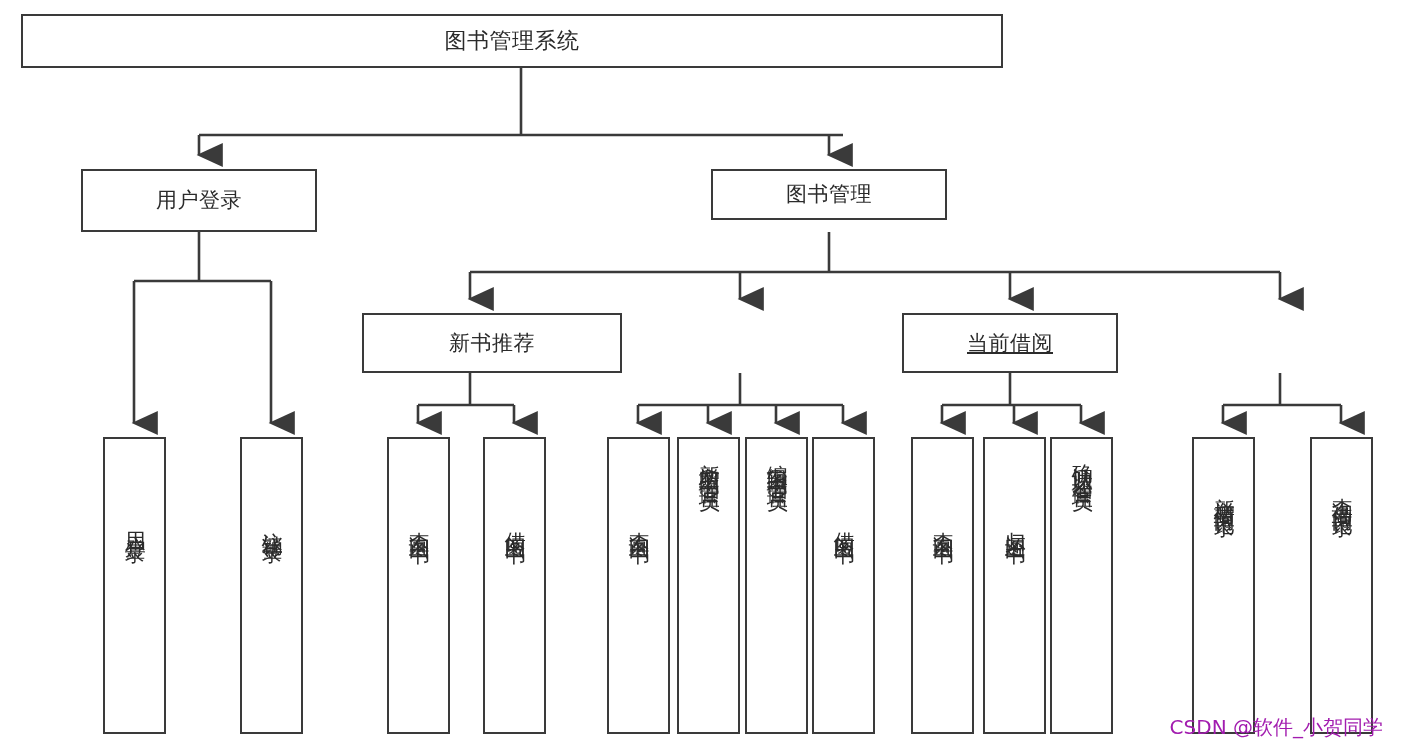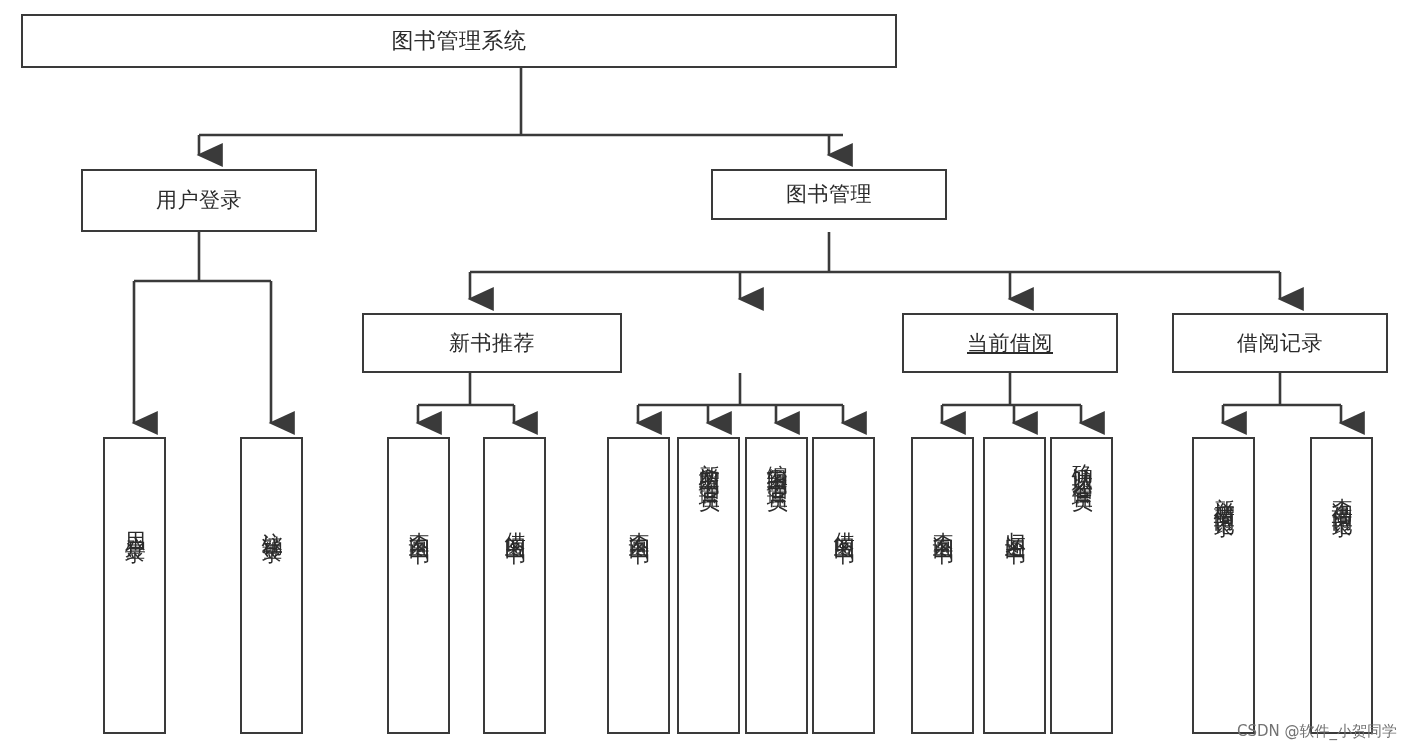--- a/index.html
+++ b/index.html
@@ -59,24 +59,24 @@
   .node.v .label {
     writing-mode: vertical-rl;
     text-orientation: upright;
     font-size: 21px;
     line-height: 1.02;
     letter-spacing: 4px;
     white-space: nowrap;
   }
   .watermark {
     position: absolute;
-    right: 8px;
+    right: 22px;
     bottom: 6px;
-    font-size: 15px;
-    color: #737373;
+    font-size: 20px;
+    color: #a21caf;
     white-space: nowrap;
     user-select: none;
   }
 </style>
 </head>
 <body>
 
 <div id="canvas">
 
   <svg id="connectors" viewBox="0 0 1405 747" xmlns="http://www.w3.org/2000/svg">
@@ -122,39 +122,36 @@
       <path d="M 1014 405 L 1014 423" marker-end="url(#arrow)"></path>
       <path d="M 1081 405 L 1081 423" marker-end="url(#arrow)"></path>
 
       <path d="M 1280 373 L 1280 405"></path>
       <path d="M 1223 405 L 1341 405"></path>
       <path d="M 1223 405 L 1223 423" marker-end="url(#arrow)"></path>
       <path d="M 1341 405 L 1341 423" marker-end="url(#arrow)"></path>
     </g>
   </svg>
 
-  <div class="node h root" style="left:21px; top:14px; width:876px; height:54px;">
+  <div class="node h root" style="left:21px; top:14px; width:982px; height:54px;">
     <span class="label">图书管理系统</span>
   </div>
 
   <div class="node h" style="left:81px; top:169px; width:236px; height:63px;">
     <span class="label">用户登录</span>
   </div>
   <div class="node h" style="left:711px; top:169px; width:236px; height:51px;">
     <span class="label">图书管理</span>
   </div>
 
   <div class="node h" style="left:362px; top:313px; width:260px; height:60px;">
     <span class="label">新书推荐</span>
   </div>
   <div class="node h" style="left:902px; top:313px; width:216px; height:60px;text-decoration:underline;">
     <span class="label">当前借阅</span>
-  </div>
-  <div class="node h" style="left:1172px; top:313px; width:216px; height:60px;">
-    <span class="label">借阅记录</span>
   </div>
 
   <div class="node v" style="left:103px; top:437px; width:63px; height:297px; padding-top:76px;">
     <span class="label">用户登录</span>
   </div>
   <div class="node v" style="left:240px; top:437px; width:63px; height:297px; padding-top:76px;">
     <span class="label">注销登录</span>
   </div>
 
   <div class="node v" style="left:387px; top:437px; width:63px; height:297px; padding-top:76px;">

